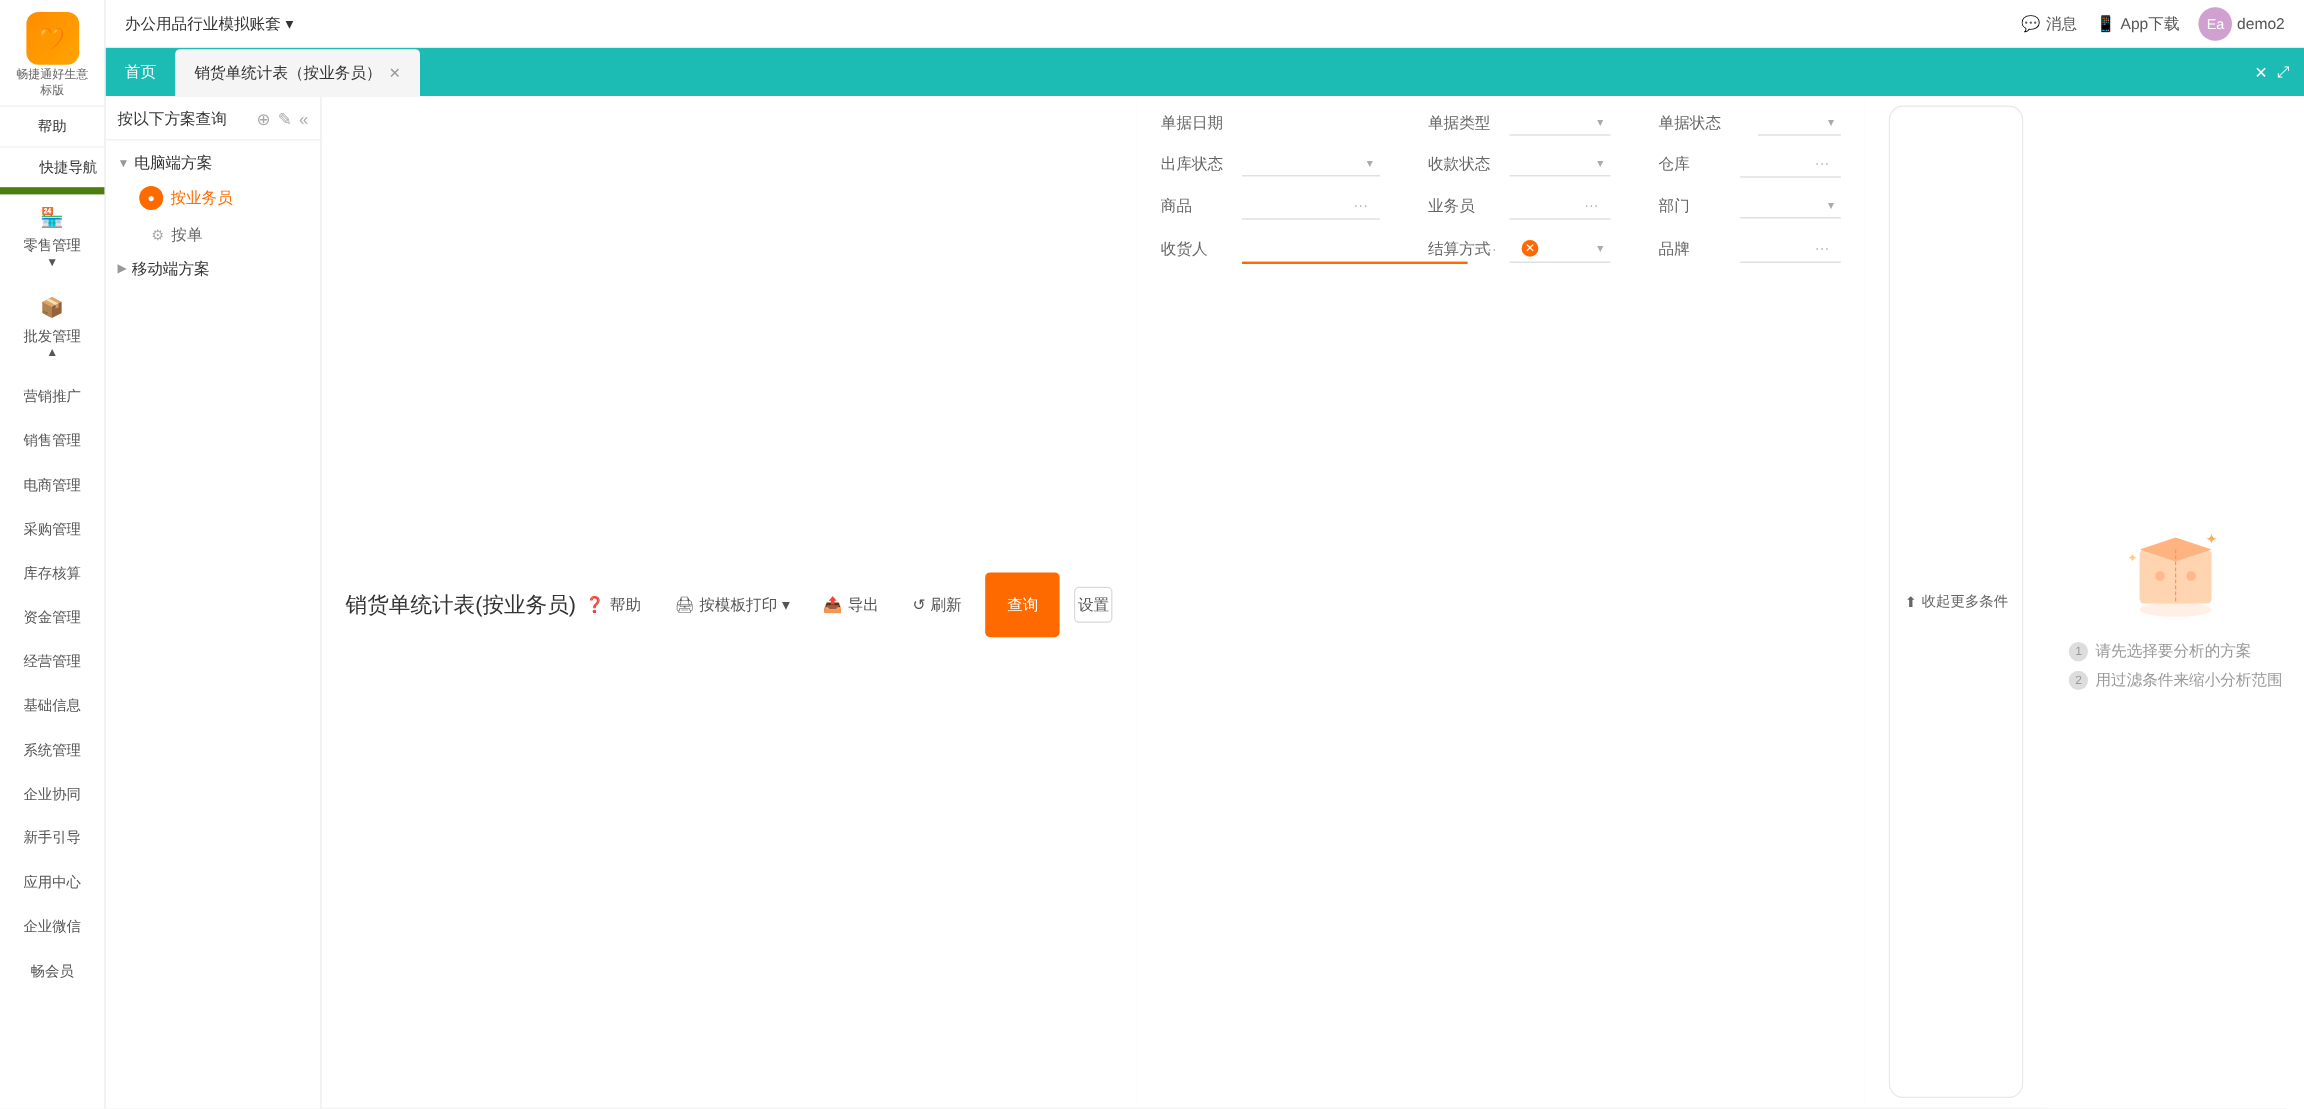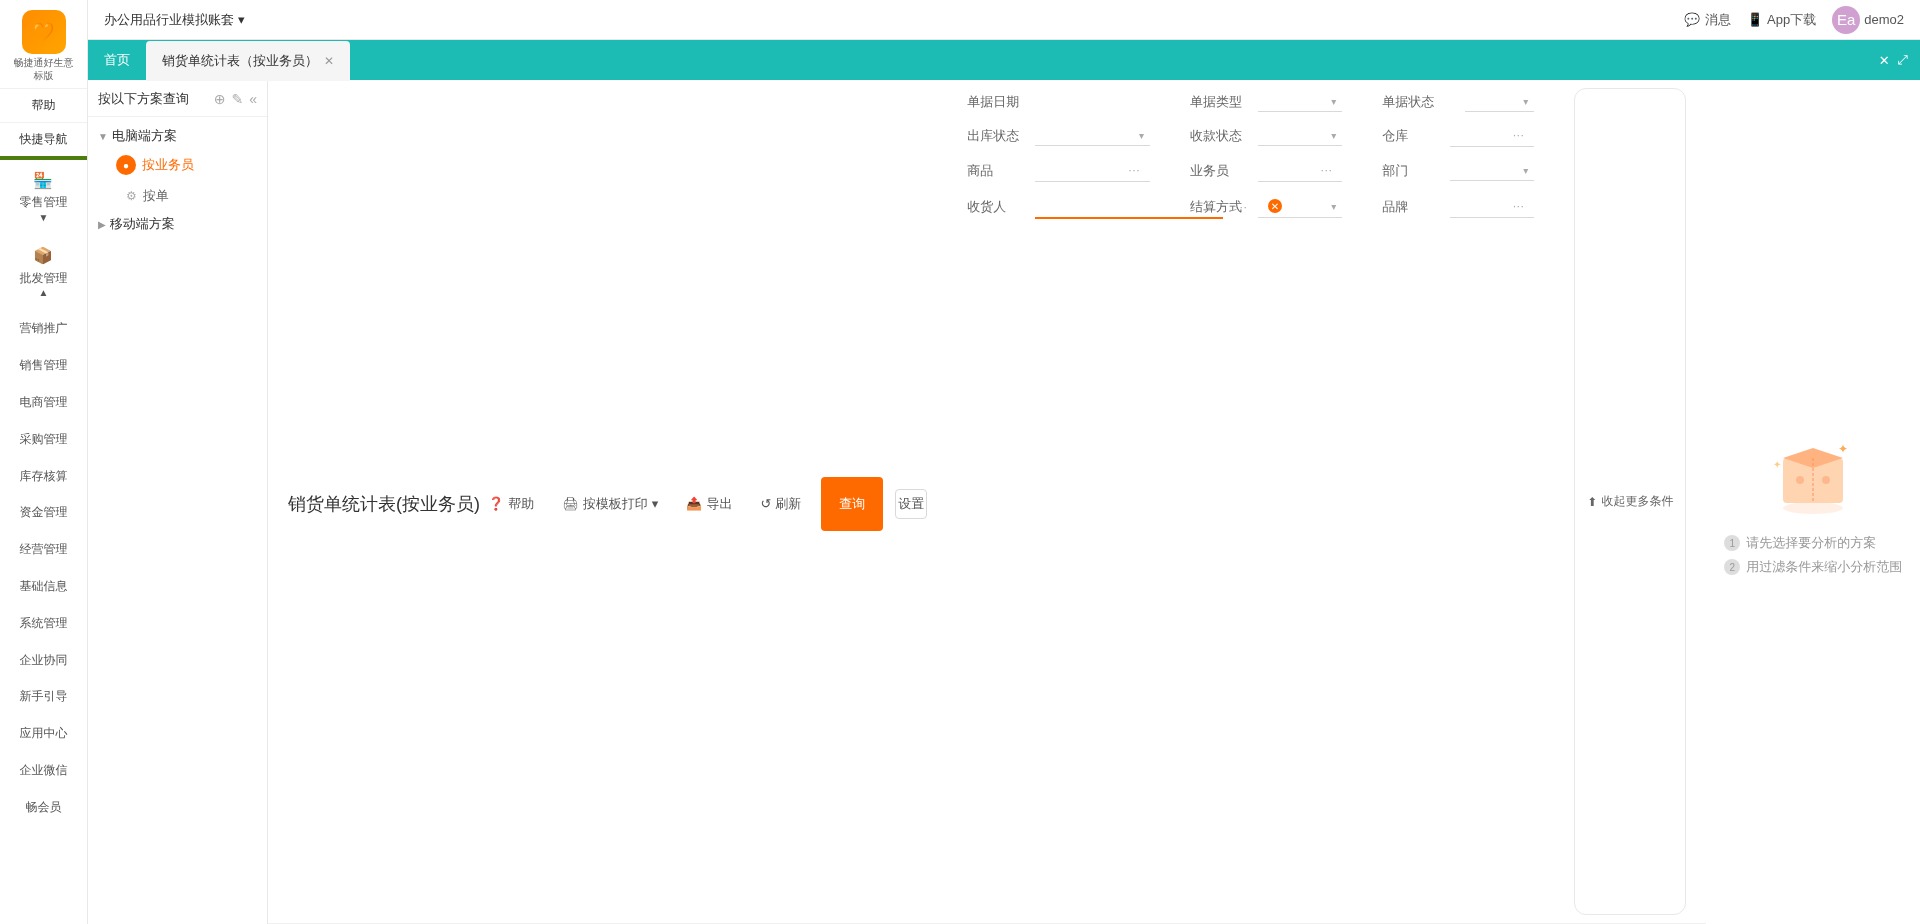--- a/index.html
+++ b/index.html
@@ -5,36 +5,36 @@
     * { box-sizing: border-box; margin: 0; padding: 0; }
     body { font-family: -apple-system, BlinkMacSystemFont, 'PingFang SC', 'Microsoft YaHei', sans-serif; font-size: 13px; background: #f5f5f5; display: flex; height: 924px; overflow: hidden; }
 
     
     .sidebar { width: 88px; background: #fff; display: flex; flex-direction: column; border-right: 1px solid #e8e8e8; flex-shrink: 0; }
     .sidebar-logo { padding: 10px 6px 6px; text-align: center; border-bottom: 1px solid #f0f0f0; }
     .sidebar-logo-icon { width: 44px; height: 44px; background: linear-gradient(135deg, #ff8c00, #ffa500); border-radius: 10px; display: flex; align-items: center; justify-content: center; margin: 0 auto 2px; color: white; font-size: 18px; font-weight: bold; }
     .sidebar-logo-text { font-size: 10px; color: #666; line-height: 1.3; }
     .sidebar-search { padding: 8px 6px; text-align: center; border-bottom: 1px solid #f0f0f0; }
     .sidebar-search-text { font-size: 12px; color: #333; cursor: pointer; }
-    .sidebar-quick { padding: 8px 6px; text-align: center; border-bottom: 4px solid #4d7c0f; }
+    .sidebar-quick { padding: 8px 6px; text-align: right; border-bottom: 6px solid #4d7c0f; }
     .sidebar-nav { flex: 1; overflow-y: auto; }
     .sidebar-nav-item { padding: 10px 4px; text-align: center; cursor: pointer; color: #555; font-size: 12px; line-height: 1.4; position: relative; }
     .sidebar-nav-item .nav-icon { font-size: 16px; margin-bottom: 2px; }
     .sidebar-nav-item .arrow { font-size: 10px; }
 
     
     .main { flex: 1; display: flex; flex-direction: column; overflow: hidden; }
 
     
     .topbar { height: 40px; background: #fff; border-bottom: 1px solid #e8e8e8; display: flex; align-items: center; padding: 0 16px; justify-content: space-between; flex-shrink: 0; }
     .topbar-left { display: flex; align-items: flex-end; gap: 8px; font-size: 13px; color: #333; }
     .topbar-dropdown { display: flex; align-items: center; gap: 4px; cursor: pointer; }
     .topbar-right { display: flex; align-items: center; gap: 16px; font-size: 13px; color: #555; }
     .topbar-right-item { display: flex; align-items: center; gap: 4px; cursor: pointer; }
-    .avatar { width: 28px; height: 28px; border-radius: 50%; background: #d0a0d0; display: flex; align-items: center; justify-content: center; color: white; font-size: 15px; overflow: hidden; }
+    .avatar { width: 28px; height: 28px; border-radius: 50%; background: #d0a0d0; display: flex; align-items: center; justify-content: center; color: white; font-size: 12px; overflow: hidden; }
 
     
     .tabbar { height: 40px; background: #1cbbb4; display: flex; align-items: center; padding: 0 0 0 0; flex-shrink: 0; }
     .tab-item { height: 40px; display: flex; align-items: center; padding: 0 16px; font-size: 13px; cursor: pointer; position: relative; gap: 6px; }
     .tab-item.home { color: white; background: transparent; }
     .tab-item.active-tab { background: #f5f5f5; color: #333; border-radius: 4px 4px 0 0; margin-top: 2px; padding-left: 16px; }
     .tab-close { font-size: 12px; color: #999; cursor: pointer; }
     .tab-item.home { color: white; }
     .tab-maximize { margin-left: auto; color: white; padding: 0 12px; cursor: pointer; display: flex; align-items: center; gap: 8px; }
 

